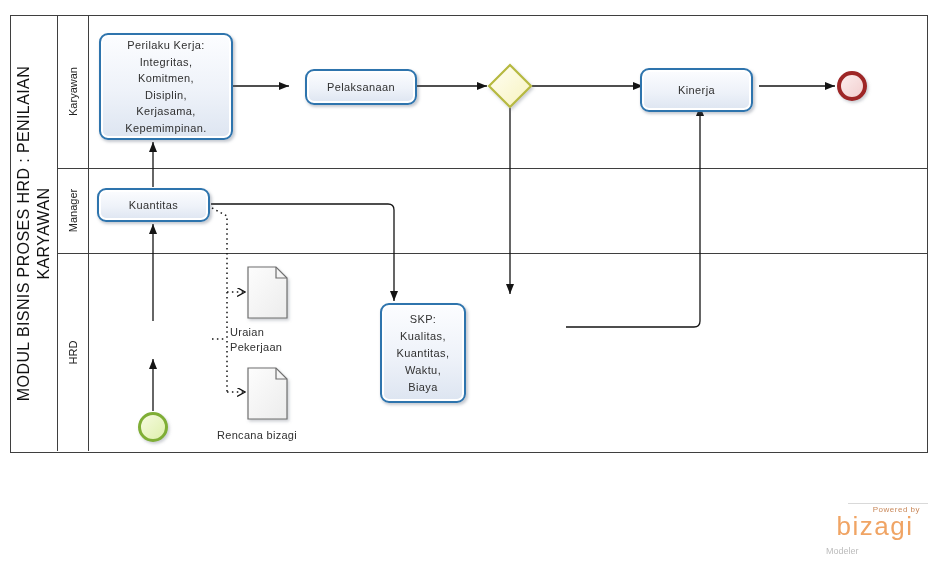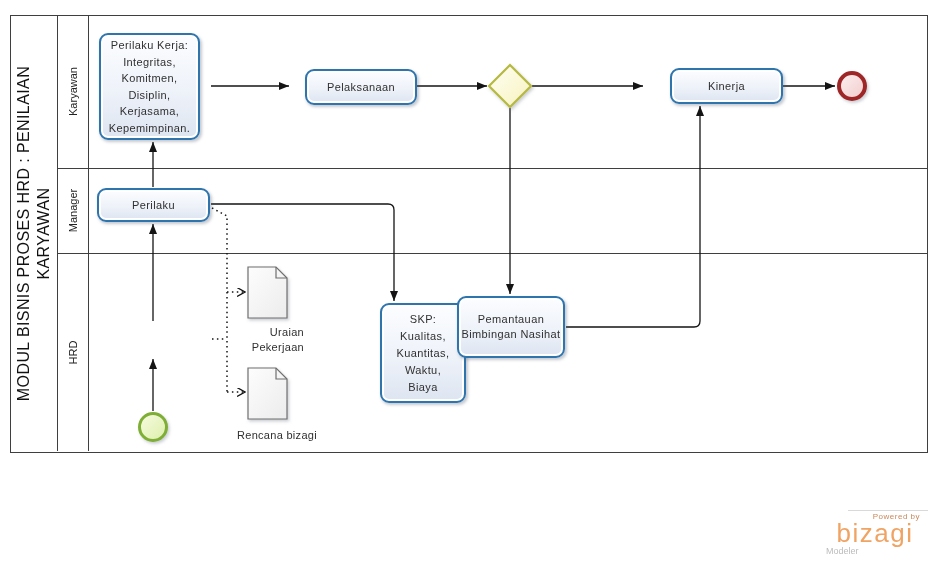--- a/index.html
+++ b/index.html
@@ -18,28 +18,28 @@
   svg.layer{position:absolute;left:0;top:0;z-index:2;}
   
   .task{position:absolute;z-index:3;box-sizing:border-box;
         border:2px solid #2e74ad;border-radius:9px;
         background:linear-gradient(180deg,#fcfdff 0%,#eef2f9 55%,#dde5f1 100%);
         box-shadow:1.5px 2px 3px rgba(90,100,120,.35), inset 0 0 0 2px #ffffff;
         display:flex;align-items:center;justify-content:center;
         font-size:11px;letter-spacing:.4px;line-height:16px;
         text-align:center;white-space:pre-line;color:#303030;}
   .doc-label{position:absolute;z-index:3;font-size:11px;letter-spacing:.3px;line-height:15px;
-             text-align:right;white-space:pre-line;color:#303030;}
+             text-align:left;white-space:pre-line;color:#303030;}
   
   .brand{position:absolute;right:11px;bottom:6px;width:110px;text-align:right;z-index:1;}
   .brand .rule{height:1px;background:#d9d9d9;margin:0 2px 1px 28px;}
   .brand .powered{font-size:8px;font-weight:normal;color:#c9885a;letter-spacing:.5px;padding-right:10px;}
   .brand .bizagi{font-size:26px;font-weight:normal;color:#f0a464;letter-spacing:1.5px;
                  line-height:24px;text-align:center;}
-  .brand .modeler{font-size:9px;color:#bcbcbc;text-align:left;padding-left:6px;margin-top:1px;}
+  .brand .modeler{font-size:9px;color:#bcbcbc;text-align:left;padding-left:6px;margin-top:8px;}
 </style>
 </head>
 <body>
 
 <div class="canvas">
 
   <div class="pool-outline"></div>
   <div class="pline" style="left:57px;top:15px;width:1px;height:436px;"></div>
   <div class="pline" style="left:88px;top:15px;width:1px;height:436px;"></div>
   <div class="pline" style="left:57px;top:168px;width:870px;height:1px;"></div>
@@ -111,36 +111,34 @@
       <path d="M248,267 L276,267 L287,278 L287,318 L248,318 Z" fill="url(#gDoc)" stroke="#6f6f6f" stroke-width="1.2"></path>
       <path d="M276,267 L276,278 L287,278" fill="none" stroke="#6f6f6f" stroke-width="1.2"></path>
     </g>
 
     <g filter="url(#ds)">
       <path d="M248,368 L276,368 L287,379 L287,419 L248,419 Z" fill="url(#gDoc)" stroke="#6f6f6f" stroke-width="1.2"></path>
       <path d="M276,368 L276,379 L287,379" fill="none" stroke="#6f6f6f" stroke-width="1.2"></path>
     </g>
   </svg>
 
-  <div class="task" style="left:99px;top:33px;width:101px;height:107px;line-height:16.5px;">Perilaku Kerja:
+  <div class="task" style="left:99px;top:33px;width:134px;height:107px;line-height:16.5px;">Perilaku Kerja:
 Integritas,
 Komitmen,
 Disiplin,
 Kerjasama,
 Kepemimpinan.</div>
   <div class="task" style="left:305px;top:69px;width:112px;height:36px;">Pelaksanaan</div>
-  <div class="task" style="left:670px;top:68px;width:113px;height:36px;">Kinerja</div>
-  <div class="task" style="left:97px;top:188px;width:113px;height:34px;">Perilaku</div>
+  <div class="task" style="left:640px;top:68px;width:113px;height:44px;">Kinerja</div>
+  <div class="task" style="left:97px;top:188px;width:113px;height:34px;">Kuantitas</div>
   <div class="task" style="left:352px;top:303px;width:86px;height:100px;line-height:17px;margin-left:28px;">SKP:
 Kualitas,
 Kuantitas,
 Waktu,
 Biaya</div>
-  <div class="task" style="left:457px;top:296px;width:108px;height:62px;line-height:15px;">Pemantauan
-Bimbingan Nasihat</div>
 
   <div class="doc-label" style="left:230px;top:325px;width:74px;">Uraian
 Pekerjaan</div>
   <div class="doc-label" style="left:217px;top:428px;width:100px;">Rencana bizagi</div>
 
   <div class="brand">
     <div class="rule"></div>
     <div class="powered">Powered by</div>
     <div class="bizagi">bizagi</div>
     <div class="modeler">Modeler</div>

